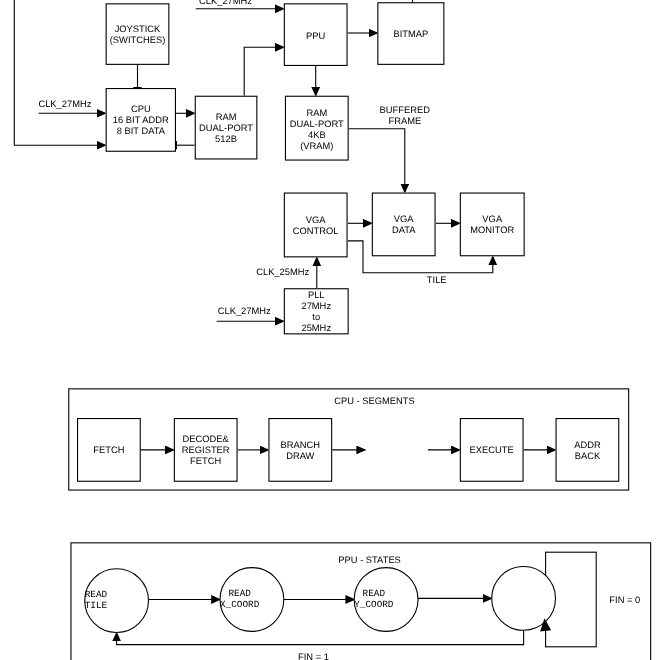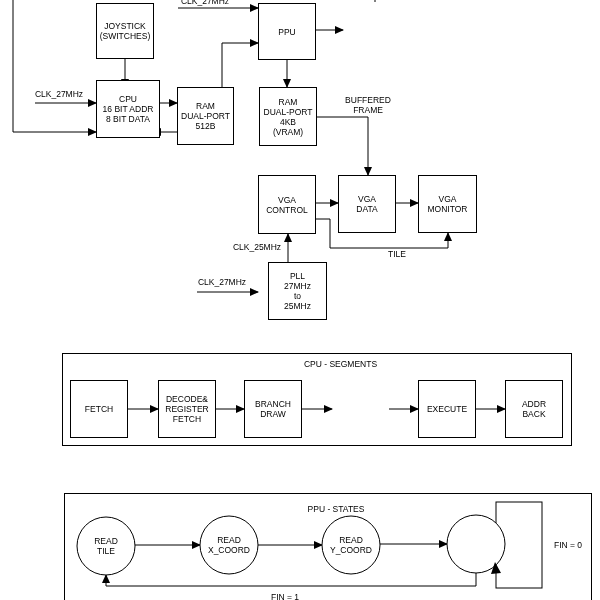--- a/index.html
+++ b/index.html
@@ -9,22 +9,22 @@
     font-family:"Liberation Sans","DejaVu Sans",sans-serif;
     font-size:8.5px;line-height:10px;color:#000;
   }
   svg.wires{position:absolute;left:0;top:0;z-index:0;}
   .node{
     position:absolute;background:#fff;border:1px solid #000;
     display:flex;align-items:center;justify-content:center;
     text-align:center;white-space:pre-line;z-index:2;box-sizing:border-box;
   }
   .statelbl{
-    position:absolute;display:flex;align-items:center;justify-content:center;
-    text-align:center;white-space:pre-line;z-index:3;box-sizing:border-box;background:transparent;
+    position:absolute;display:flex;align-items:center;
+    text-align:center;white-space:pre-line;z-index:3;box-sizing:border-box;background:transparent;font-family:Liberation Mono, monospace;
   }
   .lbl{
     position:absolute;text-align:center;white-space:pre-line;z-index:2;
   }
   .container{
     position:absolute;border:1px solid #000;background:transparent;z-index:1;box-sizing:border-box;
   }
 </style>
 </head>
 <body>
@@ -76,20 +76,23 @@
     <path d="M491,574 L501,573 L495,562 z" fill="#000"></path>
   </svg>
 
   <div class="node" style="left:96px;top:3px;width:58px;height:56px">
     <span>JOYSTICK
 (SWITCHES)</span>
   </div>
   <div class="node" style="left:258px;top:3px;width:58px;height:57px">
     <span>PPU</span>
   </div>
+  <div class="node" style="left:343px;top:2px;width:61px;height:57px">
+    <span>BITMAP</span>
+  </div>
   <div class="node" style="left:96px;top:80px;width:64px;height:58px">
     <span>CPU
 16 BIT ADDR
 8 BIT DATA</span>
   </div>
   <div class="node" style="left:177px;top:87px;width:57px;height:58px">
     <span>RAM
 DUAL-PORT
 512B</span>
   </div>
@@ -104,21 +107,21 @@
 CONTROL</span>
   </div>
   <div class="node" style="left:338px;top:175px;width:58px;height:58px">
     <span>VGA
 DATA</span>
   </div>
   <div class="node" style="left:418px;top:175px;width:59px;height:58px">
     <span>VGA
 MONITOR</span>
   </div>
-  <div class="node" style="left:268px;top:262px;width:59px;height:58px">
+  <div class="node" style="left:258px;top:262px;width:59px;height:42px">
     <span>PLL
 27MHz
 to
 25MHz</span>
   </div>
 
   <div class="lbl" style="left:179px;top:-4px;width:52px">CLK_27MHz</div>
   <div class="lbl" style="left:33px;top:89px;width:52px">CLK_27MHz</div>
   <div class="lbl" style="left:338px;top:95px;width:60px">BUFFERED
 FRAME</div>

